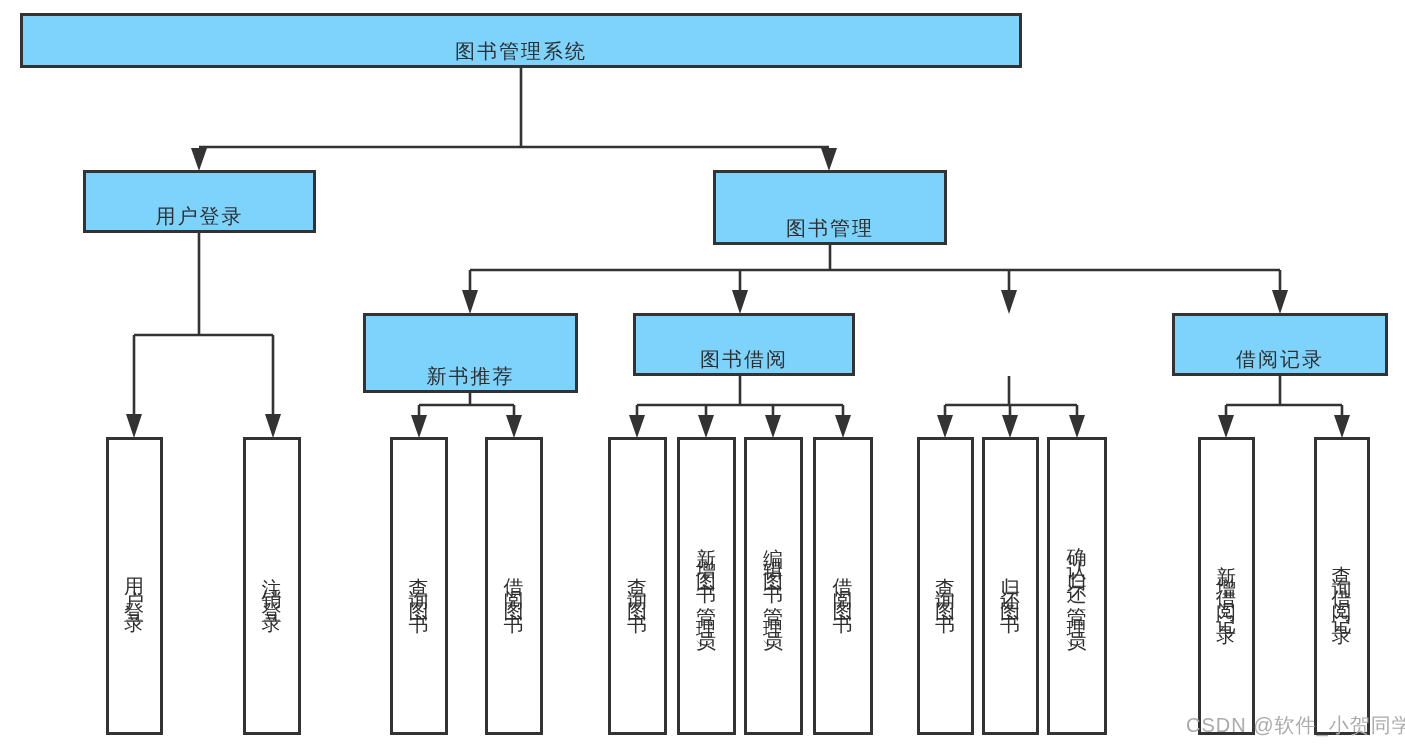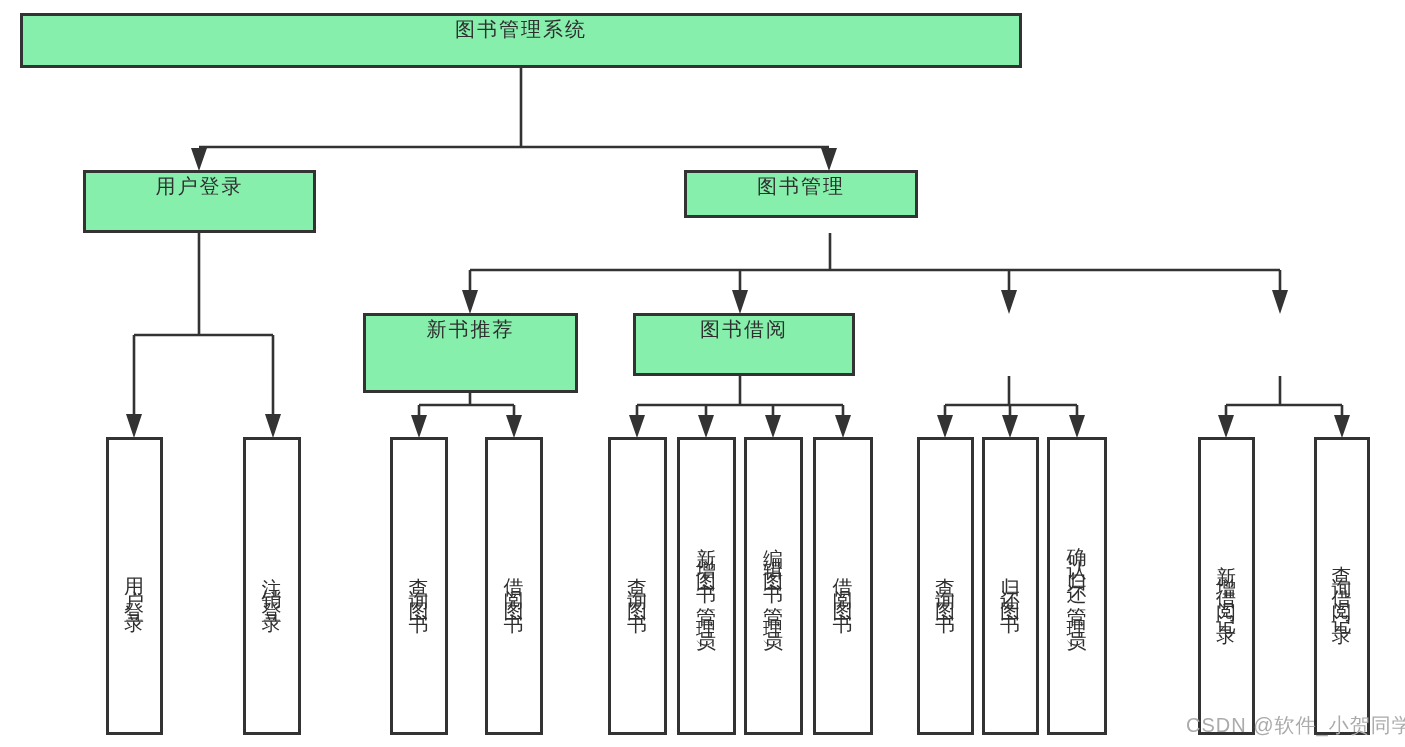--- a/index.html
+++ b/index.html
@@ -20,23 +20,23 @@
     left: 0;
     top: 0;
     width: 1405px;
     height: 747px;
     pointer-events: none;
   }
   .hbox {
     position: absolute;
     box-sizing: border-box;
     border: 3px solid #333333;
-    background: #86efac;
+    background: #7dd3fc;
     display: flex;
-    align-items: flex-start;
+    align-items: flex-end;
     justify-content: center;
     color: #2f2f2f;
     font-size: 20px;
     letter-spacing: 2px;
     white-space: nowrap;
     z-index: 2;
   }
   .leaf {
     position: absolute;
     box-sizing: border-box;
@@ -117,29 +117,32 @@
       M1334 415 L1350 415 L1342 438 Z"></path>
   </svg>
 
   <div class="hbox" style="left:20px;top:13px;width:1002px;height:55px">
     <span>图书管理系统</span>
   </div>
 
   <div class="hbox" style="left:83px;top:170px;width:233px;height:63px">
     <span>用户登录</span>
   </div>
-  <div class="hbox" style="left:684px;top:170px;width:234px;height:48px">
+  <div class="hbox" style="left:713px;top:170px;width:234px;height:75px">
     <span>图书管理</span>
   </div>
 
   <div class="hbox" style="left:363px;top:313px;width:215px;height:80px">
     <span>新书推荐</span>
   </div>
   <div class="hbox" style="left:633px;top:313px;width:222px;height:63px">
     <span>图书借阅</span>
+  </div>
+  <div class="hbox" style="left:1172px;top:313px;width:216px;height:63px">
+    <span>借阅记录</span>
   </div>
 
   <div class="leaf" style="left:106px;width:57px">
     <span class="vtext">用户登录</span>
   </div>
   <div class="leaf" style="left:243px;width:58px">
     <span class="vtext">注销登录</span>
   </div>
 
   <div class="leaf" style="left:390px;width:58px">

